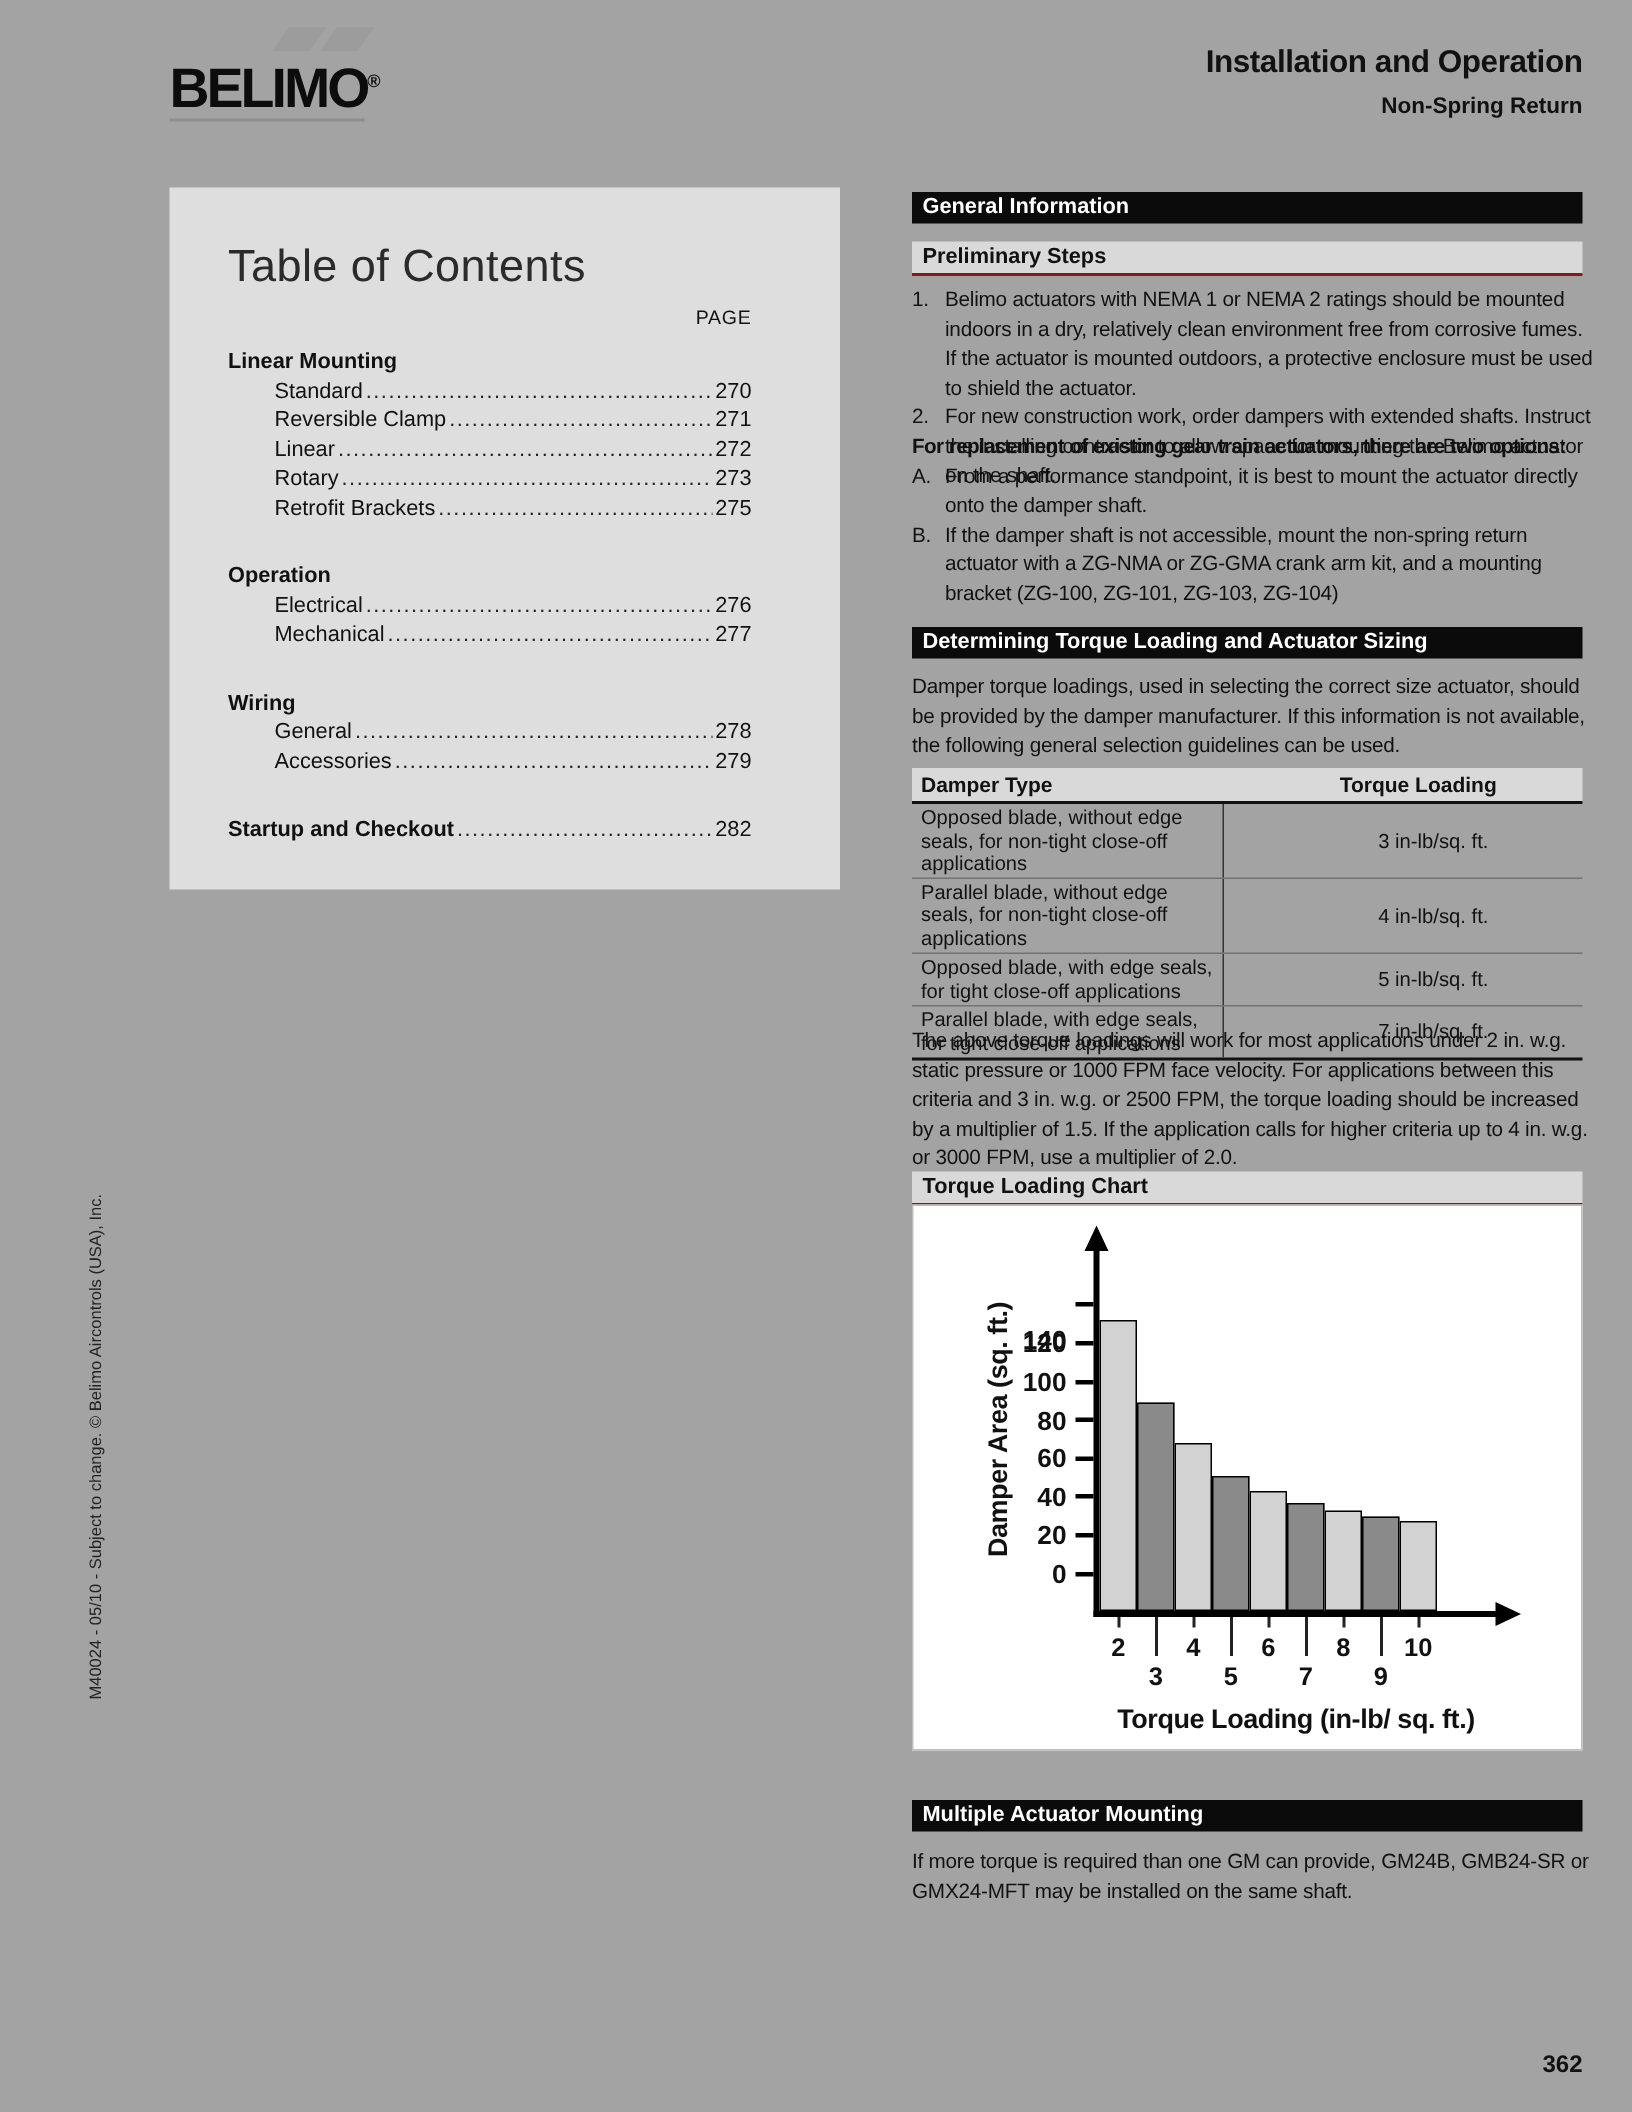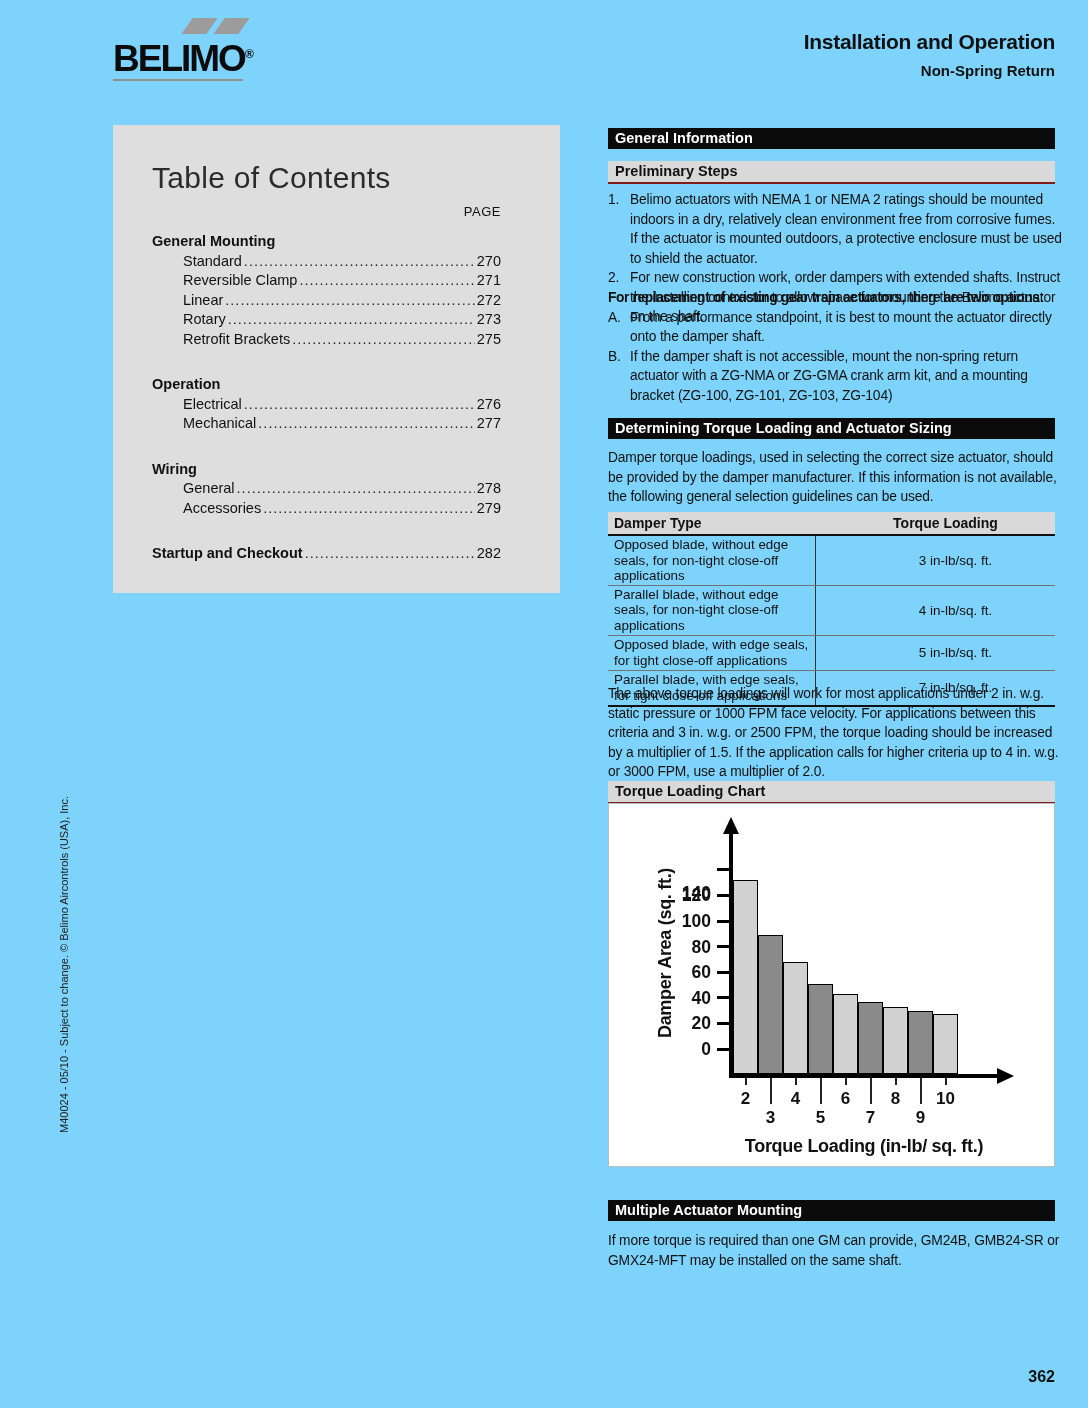--- a/index.html
+++ b/index.html
@@ -1,16 +1,16 @@
 <!DOCTYPE html>
 <html><head>
 <meta charset="utf-8">
 <style>
   html,body { margin:0; padding:0; background:#fff; }
-  .page { position:relative; width:1088px; height:1408px; background:#7dd3fc;
+  .page { position:relative; width:1088px; height:1408px; background:#a3a3a3;
           font-family:"Liberation Sans", sans-serif; color:#111; overflow:hidden; }
 
   
   .logo { position:absolute; left:113px; top:18px; }
   .logo-stripes { position:absolute; left:74px; top:0; display:flex; gap:7px; }
   .stripe { width:25px; height:16px; background:#9c9c9c; transform:skewX(-35deg); }
   .logo-text { margin-top:16px; font-size:37px; font-weight:800; letter-spacing:-2px; line-height:40px; color:#0c0c0c; white-space:nowrap; }
   .logo-reg { font-size:12px; vertical-align:super; letter-spacing:0; font-weight:700; }
   .logo-underline { height:2px; background:#8f8f8f; width:130px; margin-top:0px; }
 
@@ -101,21 +101,21 @@
   <div class="doc-titles">
     <div class="doc-title">Installation and Operation</div>
     <div class="doc-subtitle">Non-Spring Return</div>
   </div>
 
   <div class="toc">
     <div class="toc-title">Table of Contents</div>
     <div class="toc-page-label">PAGE</div>
     <div id="toc-body">
         <div class="toc-section first">
-          <div class="toc-heading">General Mounting</div>
+          <div class="toc-heading">Linear Mounting</div>
           <div class="toc-row">
             <div class="lbl">Standard</div>
             <div class="leader"></div>
             <div class="toc-pg">270</div>
           </div>
           <div class="toc-row">
             <div class="lbl">Reversible Clamp</div>
             <div class="leader"></div>
             <div class="toc-pg">271</div>
           </div>

